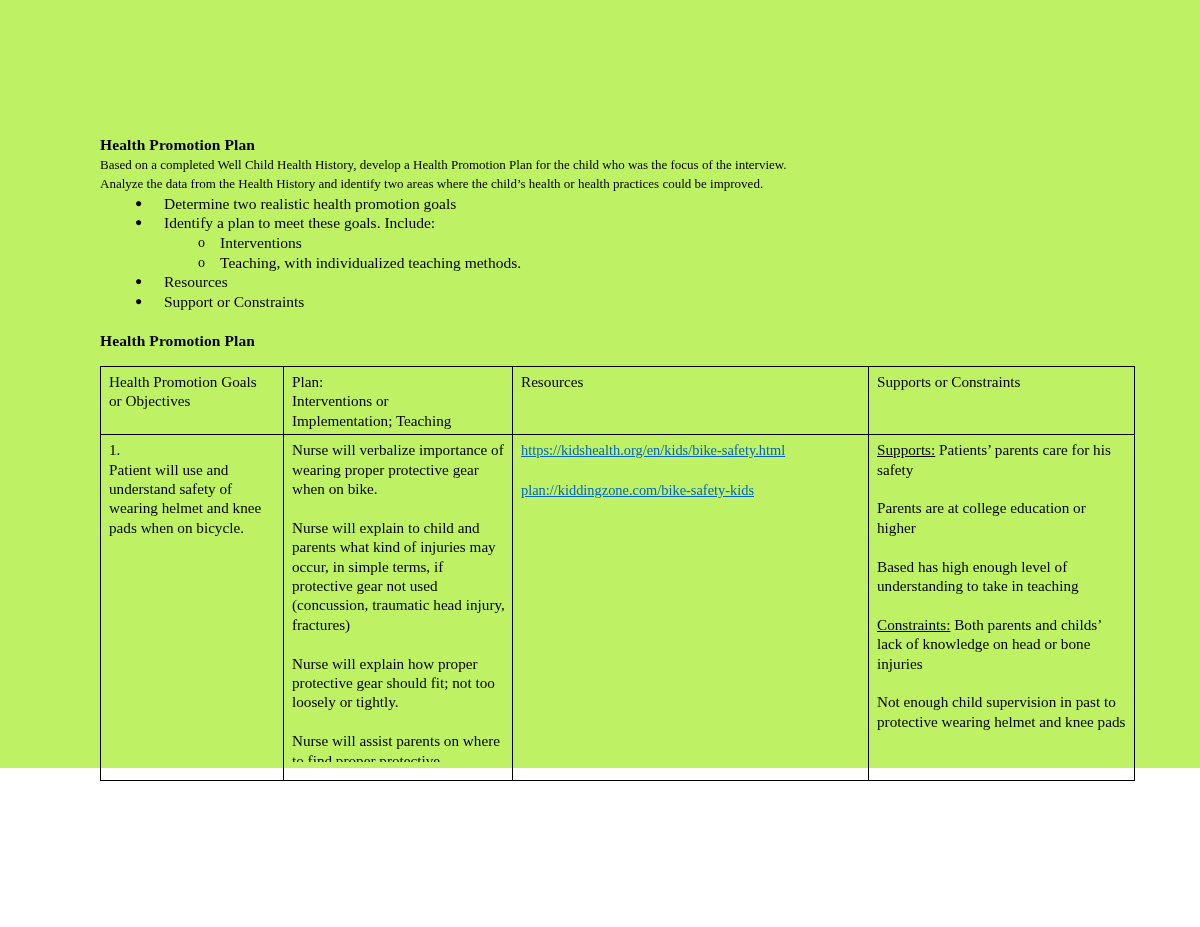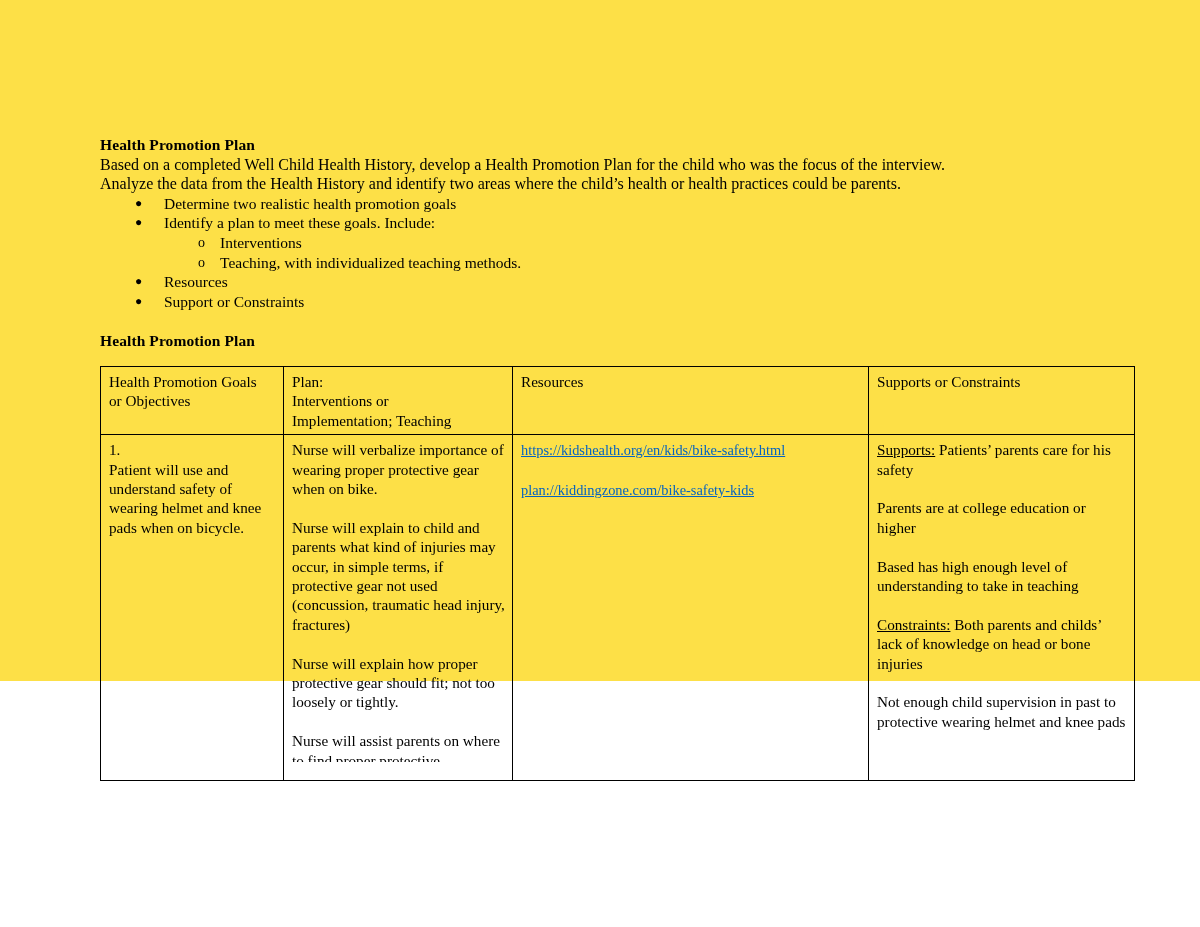--- a/index.html
+++ b/index.html
@@ -13,38 +13,38 @@
     font-family: "Liberation Serif", "DejaVu Serif", serif;
     color: #000000;
     overflow: hidden;
     position: relative;
   }
   .page {
     position: absolute;
     left: 0;
     top: 0;
     width: 1200px;
-    height: 681px;
-    background: #fde047;
+    height: 768px;
+    background: #bef264;
     font-family: Liberation Serif, serif;
   }
   .content {
     position: absolute;
     left: 100px;
     top: 135px;
     width: 1034px;
   }
   .intro-title {
     font-weight: bold;
     font-size: 15.5px;
     line-height: 19.6px;
     letter-spacing: 0.1px;
   }
   .intro-line {
-    font-size: 16px;
+    font-size: 13px;
     line-height: 19.6px;
     white-space: nowrap;
   }
   ul.bullets {
     list-style: none;
     margin: 0;
     padding: 0;
   }
   ul.bullets > li {
     font-size: 15.5px;
@@ -126,21 +126,21 @@
 </head>
 <body>
 
 <div class="page">
 
   <div class="content">
 
     <div class="intro-title">Health Promotion Plan</div>
 
     <div class="intro-line">Based on a completed Well Child Health History, develop a Health Promotion Plan for the child who was the focus of the interview.</div>
-    <div class="intro-line">Analyze the data from the Health History and identify two areas where the child’s health or health practices could be parents.</div>
+    <div class="intro-line">Analyze the data from the Health History and identify two areas where the child’s health or health practices could be improved.</div>
 
     <ul class="bullets">
       <li>
         <span class="marker">●</span>
         <span>Determine two realistic health promotion goals</span>
       </li>
       <li>
         <span class="marker">●</span>
         <span>Identify a plan to meet these goals. Include:</span>
       </li>

